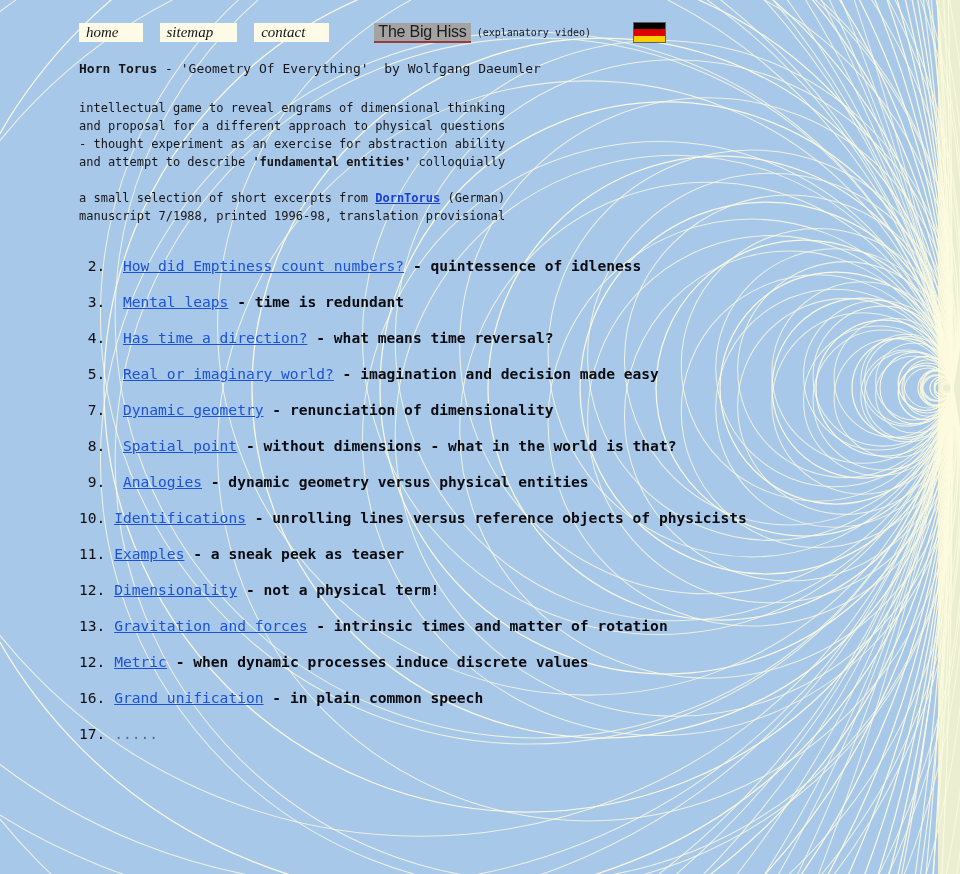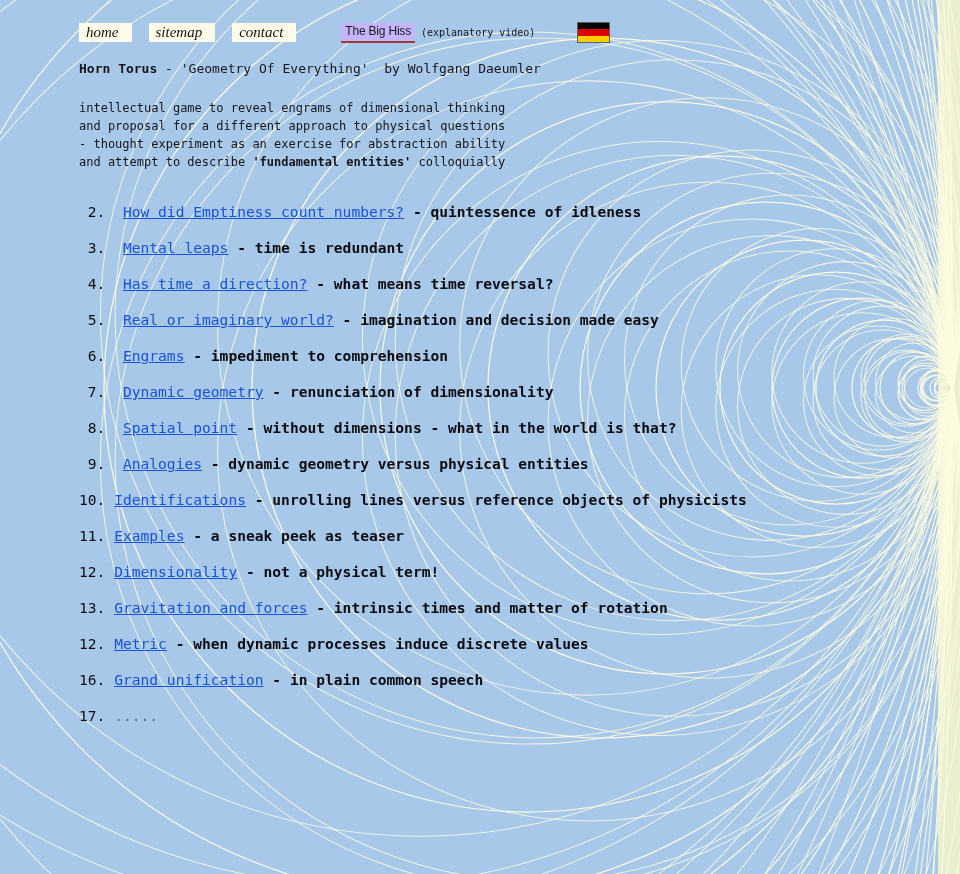--- a/index.html
+++ b/index.html
@@ -41,31 +41,31 @@
     display: flex;
     align-items: center;
     white-space: nowrap;
   }
   .navbtn {
     font-family: "Liberation Serif", "DejaVu Serif", serif;
     font-style: italic;
     font-size: 15px;
     color: #141414;
     background: #fdfbe8;
-    padding: 1px 13px 2px 7px;
+    padding: 1px 24px 2px 7px;
     margin-right: 17px;
     text-decoration: none;
     line-height: 16px;
     display: inline-block;
   }
   .bighiss {
     font-family: "Liberation Sans", "DejaVu Sans", sans-serif;
-    font-size: 12px;
+    font-size: 16px;
     color: #1b1b1b;
-    background: #c4b5fd;
+    background: #a3a3a3;
     padding: 0px 4px 1px 4px;
     margin-left: 28px;
     margin-right: 6px;
     text-decoration: none;
     border-bottom: 2px solid #9b3a3a;
     line-height: 17px;
     display: inline-block;
     letter-spacing: -0.2px;
   }
   .navnote {
@@ -284,27 +284,28 @@
 
   <div class="content">
 
     <div class="title-line"><b>Horn Torus</b><span> - 'Geometry Of Everything'  by Wolfgang Daeumler</span></div>
 
     <div class="para"><span>intellectual game to reveal engrams of dimensional thinking</span>
 <span>and proposal for a different approach to physical questions</span>
 <span>- thought experiment as an exercise for abstraction ability</span>
 <span>and attempt to describe </span><b>'fundamental entities'</b><span> colloquially</span></div>
 
+    <div class="para"><span>a small selection of short excerpts from </span><a class="inline-link" href="#">DornTorus</a><span> (German)</span>
+<span>manuscript 7/1988, printed 1996-98, translation provisional</span></div>
 
     <div class="toc">
         <div class="toc-row"><span class="toc-num"> 2.  </span><a class="toc-link" href="#">How did Emptiness count numbers?</a><span class="toc-desc"> - quintessence of idleness</span></div>
         <div class="toc-row"><span class="toc-num"> 3.  </span><a class="toc-link" href="#">Mental leaps</a><span class="toc-desc"> - time is redundant</span></div>
         <div class="toc-row"><span class="toc-num"> 4.  </span><a class="toc-link" href="#">Has time a direction?</a><span class="toc-desc"> - what means time reversal?</span></div>
         <div class="toc-row"><span class="toc-num"> 5.  </span><a class="toc-link" href="#">Real or imaginary world?</a><span class="toc-desc"> - imagination and decision made easy</span></div>
-        <div class="toc-row"><span class="toc-num"> 6.  </span><a class="toc-link" href="#">Engrams</a><span class="toc-desc"> - impediment to comprehension</span></div>
         <div class="toc-row"><span class="toc-num"> 7.  </span><a class="toc-link" href="#">Dynamic geometry</a><span class="toc-desc"> - renunciation of dimensionality</span></div>
         <div class="toc-row"><span class="toc-num"> 8.  </span><a class="toc-link" href="#">Spatial point</a><span class="toc-desc"> - without dimensions - what in the world is that?</span></div>
         <div class="toc-row"><span class="toc-num"> 9.  </span><a class="toc-link" href="#">Analogies</a><span class="toc-desc"> - dynamic geometry versus physical entities</span></div>
         <div class="toc-row"><span class="toc-num">10. </span><a class="toc-link" href="#">Identifications</a><span class="toc-desc"> - unrolling lines versus reference objects of physicists</span></div>
         <div class="toc-row"><span class="toc-num">11. </span><a class="toc-link" href="#">Examples</a><span class="toc-desc"> - a sneak peek as teaser</span></div>
         <div class="toc-row"><span class="toc-num">12. </span><a class="toc-link" href="#">Dimensionality</a><span class="toc-desc"> - not a physical term!</span></div>
         <div class="toc-row"><span class="toc-num">13. </span><a class="toc-link" href="#">Gravitation and forces</a><span class="toc-desc"> - intrinsic times and matter of rotation</span></div>
         <div class="toc-row"><span class="toc-num">12. </span><a class="toc-link" href="#">Metric</a><span class="toc-desc"> - when dynamic processes induce discrete values</span></div>
         <div class="toc-row"><span class="toc-num">16. </span><a class="toc-link" href="#">Grand unification</a><span class="toc-desc"> - in plain common speech</span></div>
         <div class="toc-row"><span class="toc-num">17. </span><span class="toc-dots">.....</span></div>

